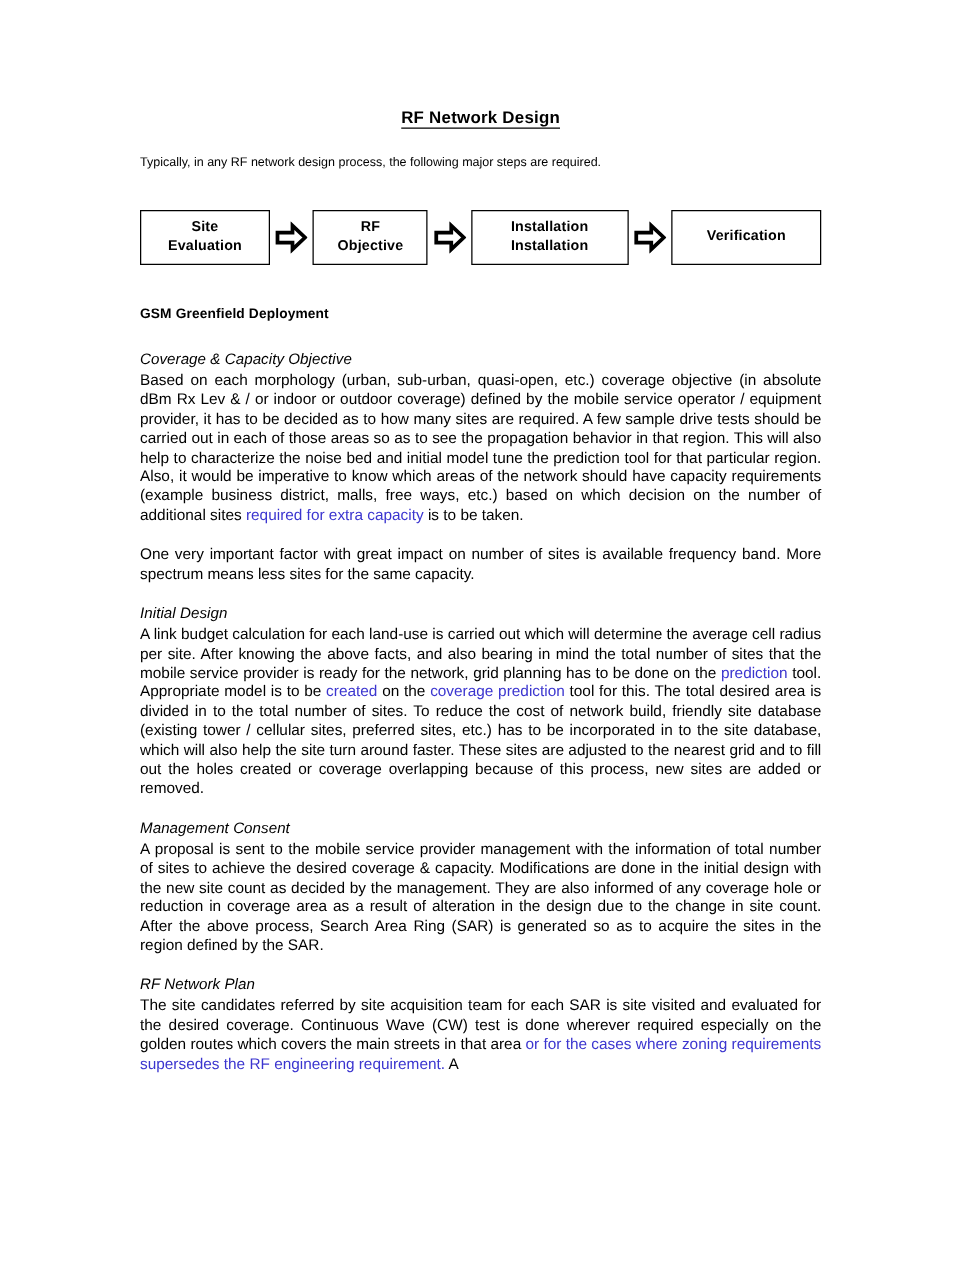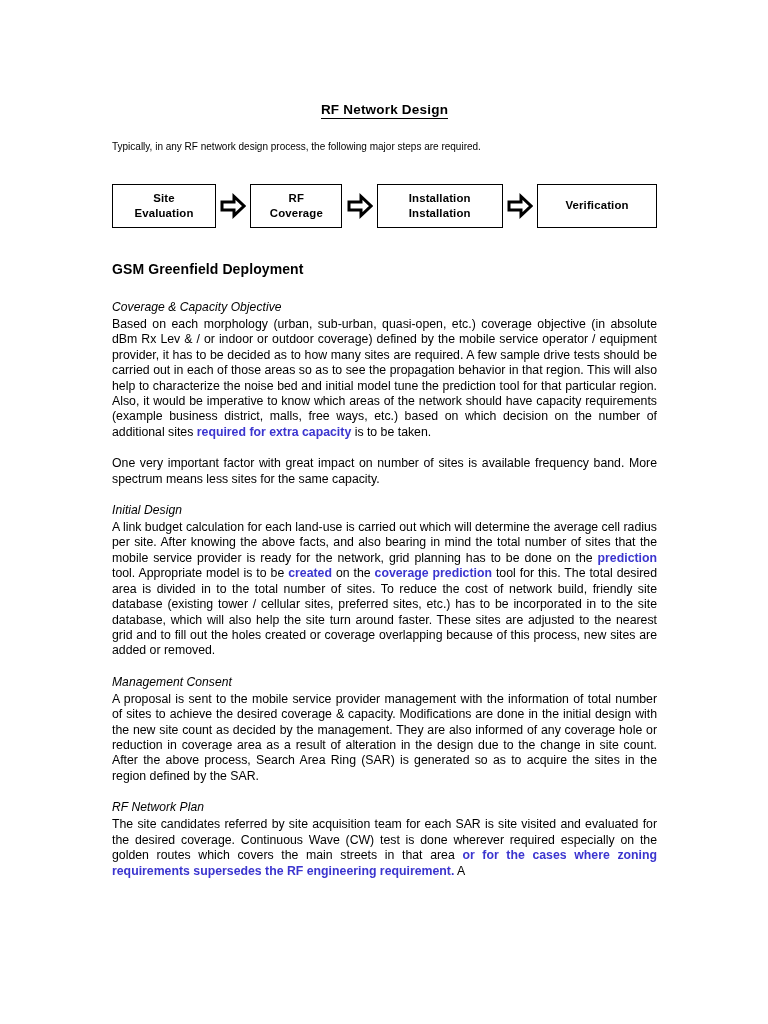--- a/index.html
+++ b/index.html
@@ -19,21 +19,21 @@
     position: relative;
     width: 768px;
     height: 1024px;
     background: #ffffff;
     box-sizing: border-box;
   }
 
   .content {
     position: absolute;
     left: 112px;
-    top: 102px;
+    top: 86px;
     width: 545px;
   }
 
   
   .doc-title {
     text-align: center;
     font-size: 13.5px;
     font-weight: bold;
     letter-spacing: 0.2px;
     margin: 0 0 22px 0;
@@ -84,21 +84,21 @@
     display: flex;
     align-items: center;
     justify-content: center;
     flex: 0 0 auto;
   }
   .flow-arrow svg { display: block; }
   .flow-gap { flex: 1 1 auto; }
 
   
   h2.sec-main {
-    font-size: 14px;
+    font-size: 11px;
     font-weight: bold;
     margin: 0 0 22px 0;
     line-height: 1.3;
     letter-spacing: 0.1px;
   }
   h3.sec-sub {
     font-size: 12.1px;
     font-weight: normal;
     font-style: italic;
     margin: 0 0 1px 0;
@@ -109,21 +109,21 @@
   
   p.body {
     font-size: 12.3px;
     line-height: 1.255;
     text-align: justify;
     margin: 0 0 16px 0;
     text-justify: inter-word;
   }
   p.body.last  { margin-bottom: 0; }
 
-  .blue { color: #3b35cf; font-weight: bold; }
+  .blue { color: #3b35cf; }
   p.blue-para { color: #000000; }
 </style>
 </head>
 <body>
 
 <div class="page">
   <div class="content">
 
     <div class="doc-title">
       <span>RF Network Design</span>
@@ -144,21 +144,21 @@
       <div class="flow-arrow">
         <svg width="26" height="26" viewBox="0 0 26 26">
           <polygon points="2,9 14,9 14,3.5 24,13 14,22.5 14,17 2,17" fill="#ffffff" stroke="#000000" stroke-width="3" stroke-linejoin="miter"></polygon>
         </svg>
       </div>
       <div class="flow-gap"></div>
 
       <div class="flow-box b2">
         <div>
           <div>RF</div>
-          <div>Coverage</div>
+          <div>Objective</div>
         </div>
       </div>
 
       <div class="flow-gap"></div>
       <div class="flow-arrow">
         <svg width="26" height="26" viewBox="0 0 26 26">
           <polygon points="2,9 14,9 14,3.5 24,13 14,22.5 14,17 2,17" fill="#ffffff" stroke="#000000" stroke-width="3" stroke-linejoin="miter"></polygon>
         </svg>
       </div>
       <div class="flow-gap"></div>

